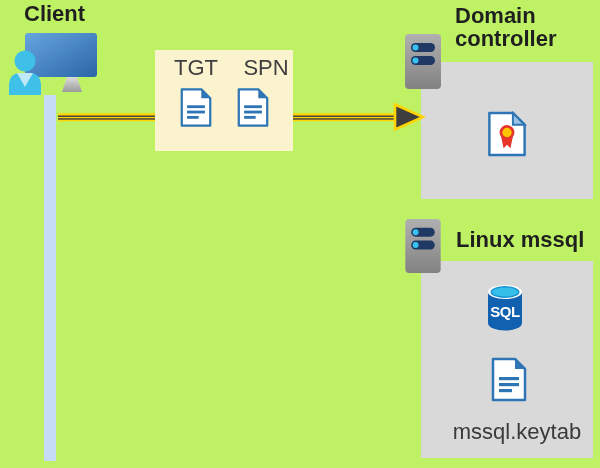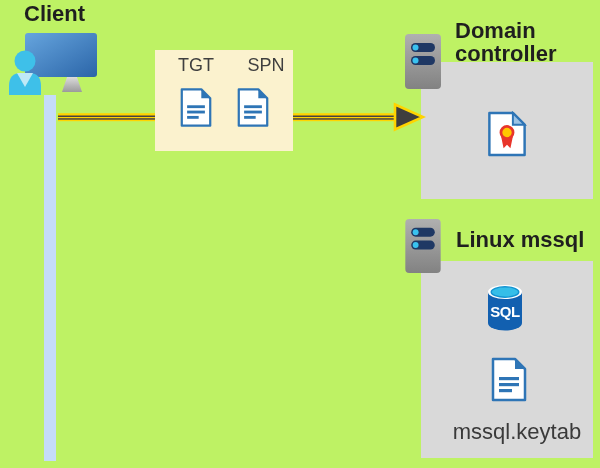--- a/index.html
+++ b/index.html
@@ -2,21 +2,21 @@
 <html><head>
 <meta charset="utf-8">
 <style>
   html,body{margin:0;padding:0;background:#ffffff;}
   #canvas{
     position:relative;width:600px;height:468px;background:#bef264;overflow:hidden;
     font-family:"Liberation Sans", sans-serif;
   }
   .abs{position:absolute;}
   .heading{font-weight:bold;font-size:22px;line-height:23px;color:#1f1f1f;letter-spacing:0;}
-  .ticket-label{font-size:18px;color:#3f3f3f;text-align:center;}
+  .ticket-label{font-size:22px;color:#3f3f3f;text-align:center;}
   .keytab{font-size:22px;color:#3a3a3a;text-align:center;}
   .panel{background:#d9d9d9;}
   .ticket-box{background:#fbf2ce;}
   .client-line{background:#c5dcf7;}
   svg{display:block;}
 </style>
 </head>
 <body>
 
 <div id="canvas">
@@ -79,21 +79,21 @@
           <stop offset="1" stop-color="#828282"></stop>
       </linearGradient>
     </defs>
     <rect x="1" y="1" width="36" height="55" rx="4" fill="url(#srvGrad1)"></rect>
     <rect x="7" y="10" width="24" height="9" rx="4.5" fill="#1f3864"></rect>
     <circle cx="11.5" cy="14.5" r="3" fill="#39c2f0"></circle>
     <rect x="7" y="23" width="24" height="9" rx="4.5" fill="#1f3864"></rect>
     <circle cx="11.5" cy="27.5" r="3" fill="#39c2f0"></circle>
   </svg>
 
-  <div class="abs heading" style="left:455px;top:4px;width:140px;margin-top:15px;">Domain controller</div>
+  <div class="abs heading" style="left:455px;top:4px;width:140px;">Domain controller</div>
 
   <svg class="abs" style="left:487px;top:111px;" width="40" height="46" viewBox="0 0 40 47">
     <path d="M2,2 L26,2 L38,14 L38,45 L2,45 Z" fill="#ffffff" stroke="#2e75b6" stroke-width="2.5" stroke-linejoin="round"></path>
     <path d="M26,2 L26,14 L38,14 Z" fill="#9cc3e5" stroke="#2e75b6" stroke-width="2"></path>
     <path d="M14,26 L26,26 L23.5,38 L20,34.5 L16.5,38 Z" fill="#e8352b"></path>
     <circle cx="20" cy="22" r="6.2" fill="#ffc600" stroke="#e8352b" stroke-width="2.8"></circle>
   </svg>
 
   <svg class="abs" style="left:404px;top:218px;" width="38" height="56" viewBox="0 0 38 57">
     <defs>

